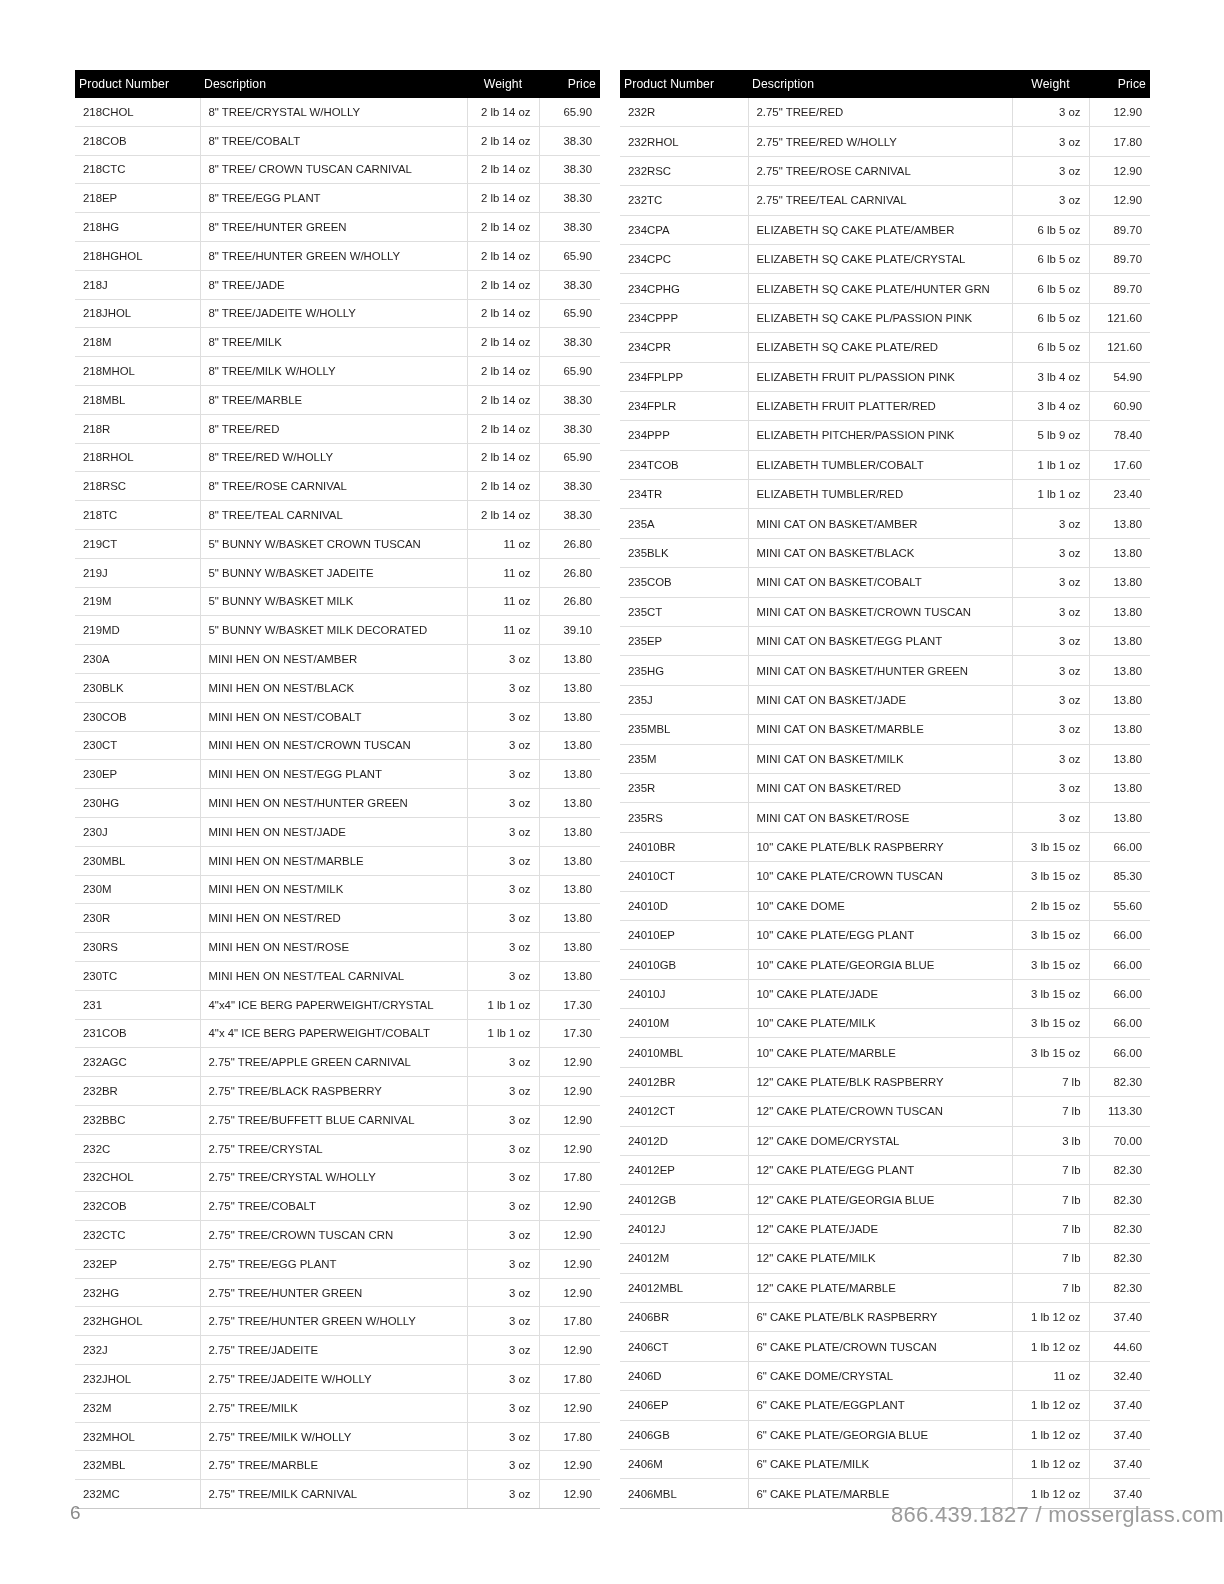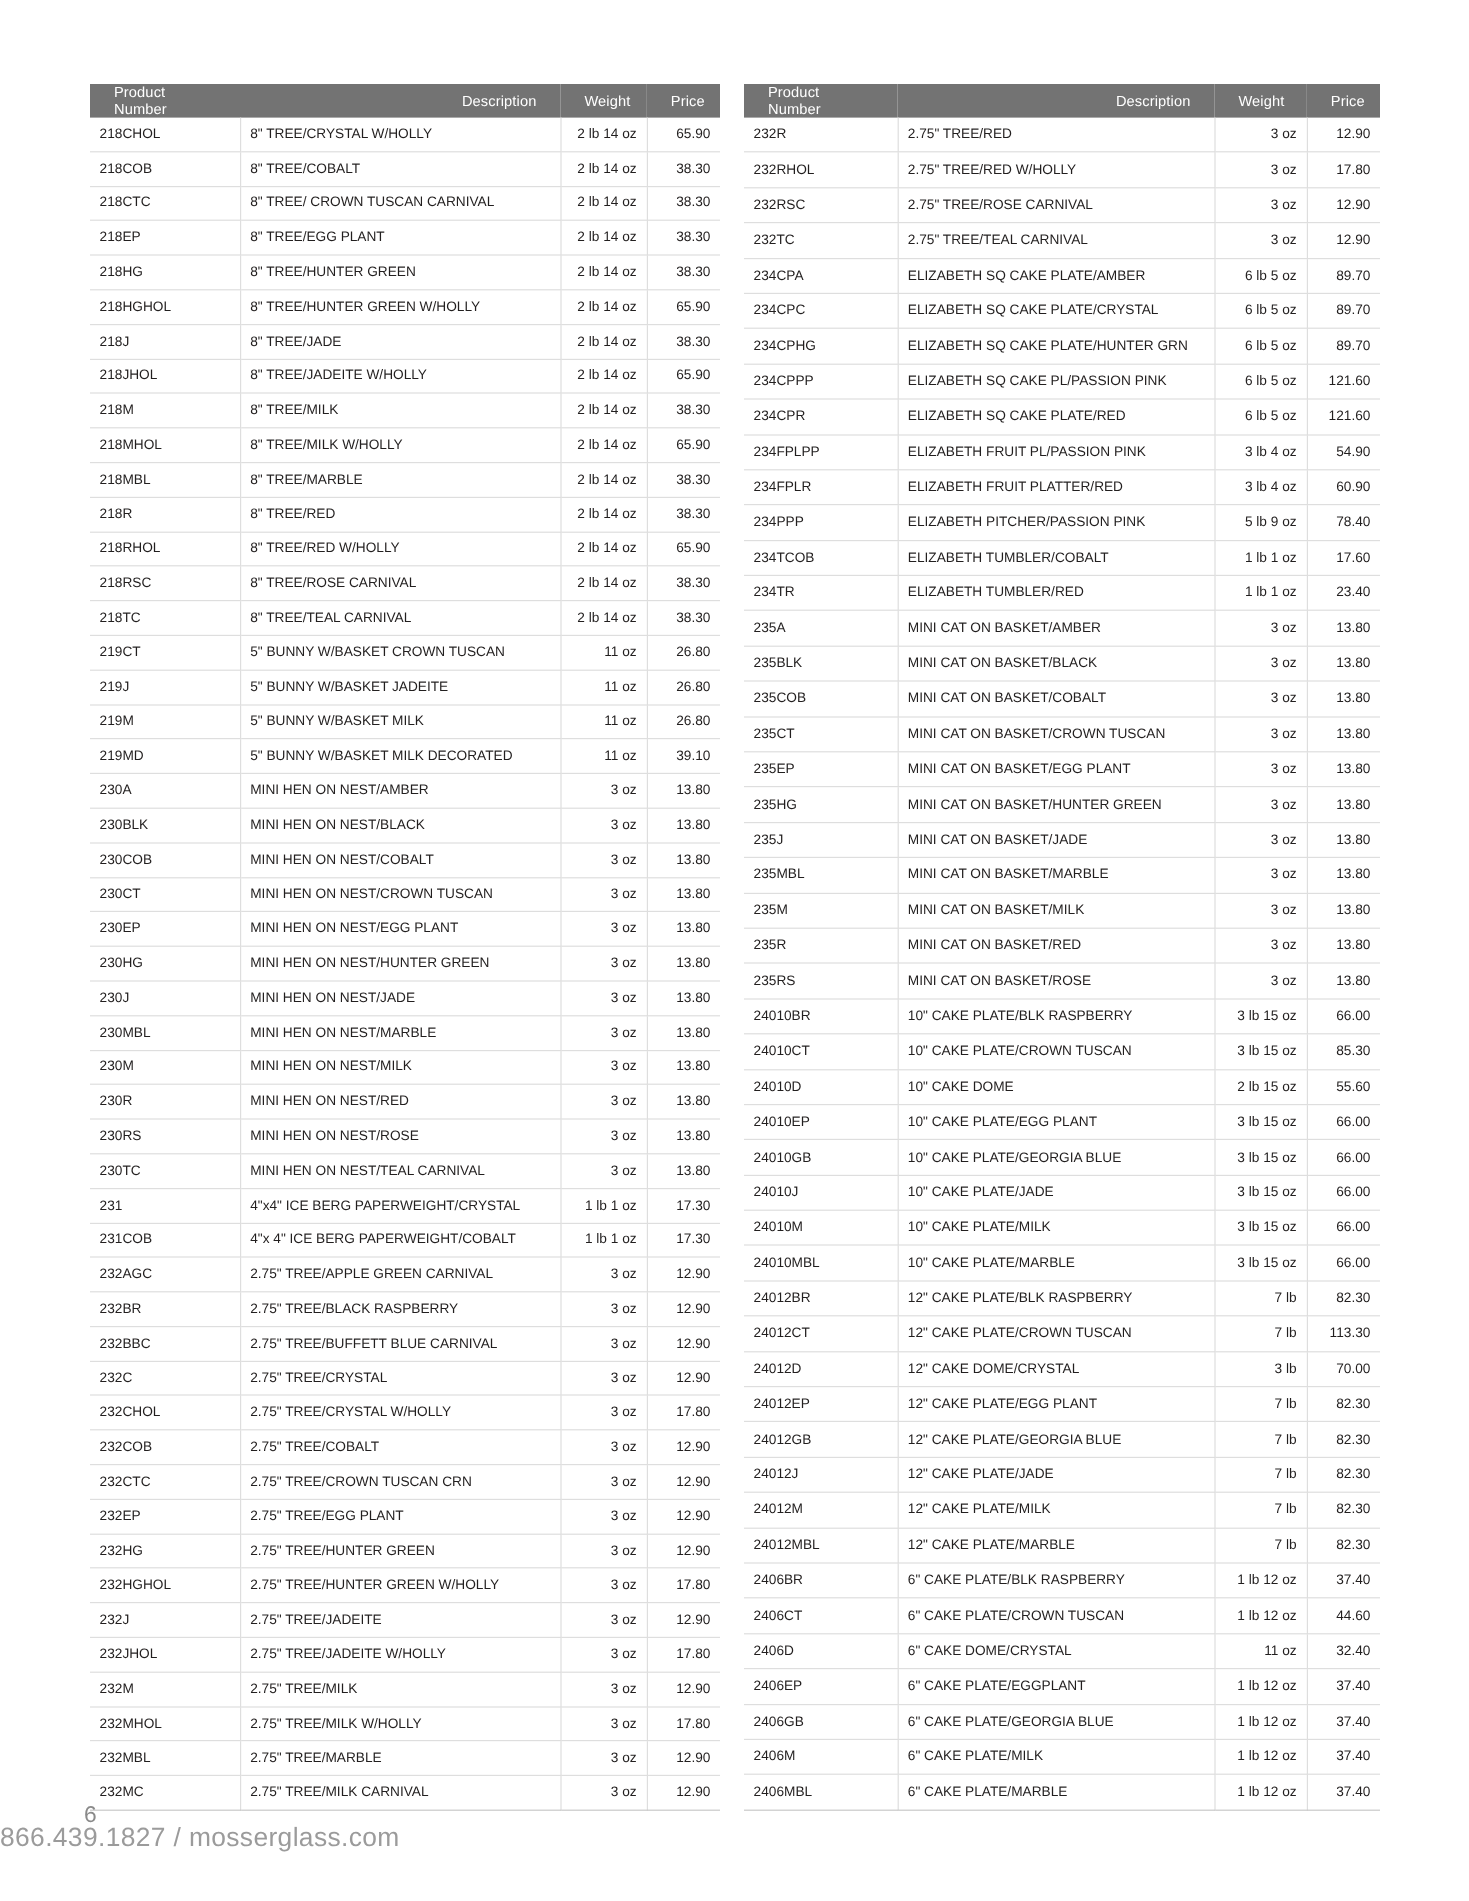--- a/index.html
+++ b/index.html
@@ -33,32 +33,32 @@
   table.price-table {
     border-collapse: collapse;
     table-layout: fixed;
     font-size: 11.4px;
     color: #221f1f;
   }
   table.price-table.left  { width: 525px; }
   table.price-table.right { width: 530px; }
 
   table.price-table thead th {
-    background: #737373;
+    background: #000000;
     color: #ffffff;
     font-weight: normal;
     font-size: 12.2px;
     letter-spacing: 0.1px;
     height: 28px;
-    padding: 0 20px;
+    padding: 0 4px;
     border: none;
     vertical-align: middle;
   }
   table.price-table thead th.th-pn { text-align: left; }
-  table.price-table thead th.th-desc { text-align: right; }
+  table.price-table thead th.th-desc { text-align: left; }
   table.price-table thead th.th-weight { text-align: center; }
   table.price-table thead th.th-price { text-align: right; }
 
   table.price-table tbody td {
     height: 27.8px;
     padding: 0 8px;
     border-bottom: 1px solid #dedede;
     border-right: 1px solid #dedede;
     vertical-align: middle;
     white-space: nowrap;
@@ -96,23 +96,23 @@
     left: 70px;
     top: 0;
     font-size: 19px;
     color: #8a8a8a;
     font-family: "Liberation Sans", sans-serif;
     font-weight: 300;
   }
   .footer-contact {
     position: absolute;
     left: 0;
-    top: 16px;
+    top: 0;
     width: 1224px;
-    text-align: left;
+    text-align: right;
     font-size: 22px;
     color: #9b9b9b;
     letter-spacing: 0.3px;
     font-family: "Liberation Sans", sans-serif;
   }
 </style>
 </head>
 <body>
 
 <div class="page">

